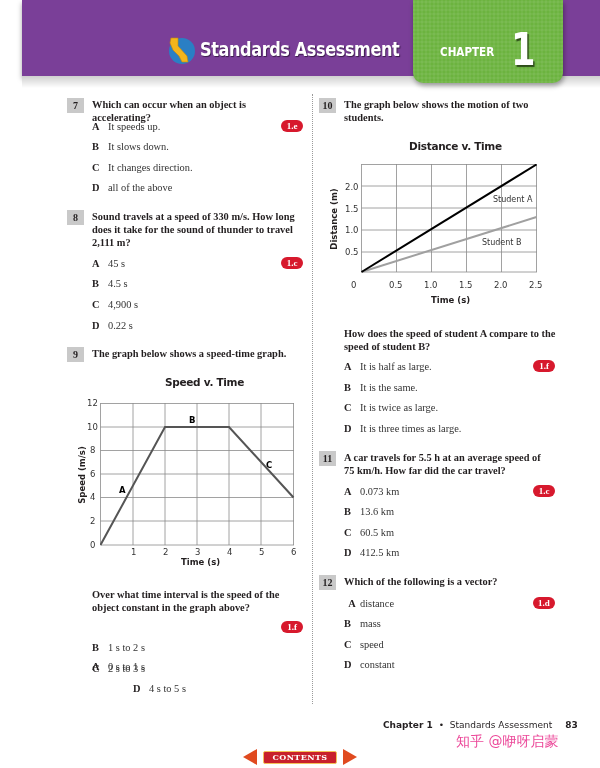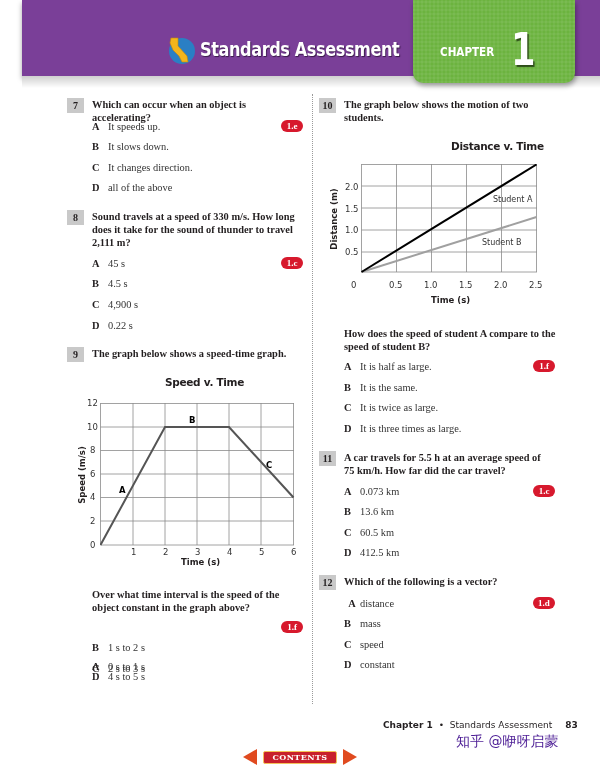--- a/index.html
+++ b/index.html
@@ -28,21 +28,20 @@
     text-shadow: 1px 1px 1px #3a1a4a;
   }
   .ca-icon { position: absolute; left: 165px; top: 34px; width: 32px; height: 32px; }
   .chapter-tab {
     position: absolute; left: 413px; top: 0; width: 150px; height: 83px;
     background: #6cb33f;
     border-radius: 0 0 10px 10px;
     box-shadow: 1px 3px 5px rgba(0,0,0,0.35);
     background-image: repeating-linear-gradient(0deg, rgba(255,255,255,0.05) 0 2px, transparent 2px 4px),
                       repeating-linear-gradient(90deg, rgba(255,255,255,0.05) 0 2px, transparent 2px 4px);
-    padding-left: 12px;
   }
   .chapter-label {
     position: absolute; left: 27px; top: 44px;
     font-family: "DejaVu Sans", sans-serif; font-weight: bold; font-size: 13px;
     color: #ffffff; transform: scaleX(0.8); transform-origin: left top;
   }
   .chapter-num {
     position: absolute; left: 98px; top: 24px;
     font-family: "DejaVu Sans", sans-serif; font-weight: bold; font-size: 44px;
     color: #ffffff; text-shadow: 2px 2px 1px #2d4d18;
@@ -82,21 +81,21 @@
   .axis-label {
     position: absolute; font-family: "DejaVu Sans", sans-serif; font-weight: bold; font-size: 8.5px;
   }
   .footer {
     position: absolute; top: 720px; left: 383px;
     font-family: "DejaVu Sans", sans-serif; font-size: 9px; color: #231f20;
   }
   .footer b { font-weight: bold; }
   .watermark {
     position: absolute; left: 456px; top: 733px;
-    font-family: "DejaVu Sans", sans-serif; font-size: 14px; color: #4c1d95;
+    font-family: "DejaVu Sans", sans-serif; font-size: 14px; color: #ec4899;
   }
   .contents-nav { position: absolute; left: 241px; top: 748px; width: 118px; height: 18px; }
   .contents-btn {
     position: absolute; left: 22px; top: 3px; width: 72px; height: 11px;
     background: #c8202c; border: 1px solid #f3c25a; border-radius: 2px;
     color: #fff; font-family: "DejaVu Serif", serif; font-weight: bold; font-size: 8px;
     line-height: 11px; text-align: center; letter-spacing: 0.4px;
   }
   .arrow-left {
     position: absolute; left: 2px; top: 1px; width: 0; height: 0;
@@ -196,32 +195,32 @@
 
 <div class="q" style="left:67px; top:588px; width:240px; height:110px;">
   <div class="q-stem">
     <div>Over what time interval is the speed of the</div>
     <div>object constant in the graph above?</div>
   </div>
   <div class="badge" style="left:214px; top:33px;">1.f</div>
   <div class="opt" style="top:33px;margin-top:39px;"><span class="opt-letter">A</span><span>0 s to 1 s</span></div>
   <div class="opt" style="top:53px;"><span class="opt-letter">B</span><span>1 s to 2 s</span></div>
   <div class="opt" style="top:74px;"><span class="opt-letter">C</span><span>2 s to 3 s</span></div>
-  <div class="opt" style="top:82px;"><span class="opt-letter">D</span><span>4 s to 5 s</span></div>
+  <div class="opt" style="top:94px;margin-left:41px;"><span class="opt-letter">D</span><span>4 s to 5 s</span></div>
 </div>
 
 <div class="q" style="left:319px; top:98px; width:250px; height:40px;">
   <div class="q-num">10</div>
   <div class="q-stem">
     <div>The graph below shows the motion of two</div>
     <div>students.</div>
   </div>
 </div>
 
-<div class="chart-title" style="left:409px; top:140px;margin-left:42px;">Distance v. Time</div>
+<div class="chart-title" style="left:409px; top:140px;">Distance v. Time</div>
 <svg style="position:absolute; left:361px; top:164px;" width="178" height="110">
   <g stroke="#8a8a8a" stroke-width="0.8">
     <line x1="0.5" y1="0.5" x2="176" y2="0.5"></line>
     <line x1="0.5" y1="22" x2="176" y2="22"></line>
     <line x1="0.5" y1="44" x2="176" y2="44"></line>
     <line x1="0.5" y1="66" x2="176" y2="66"></line>
     <line x1="0.5" y1="88" x2="176" y2="88"></line>
     <line x1="0.5" y1="108" x2="176" y2="108"></line>
     <line x1="0.5" y1="0" x2="0.5" y2="108"></line>
     <line x1="35.5" y1="0" x2="35.5" y2="108"></line>

